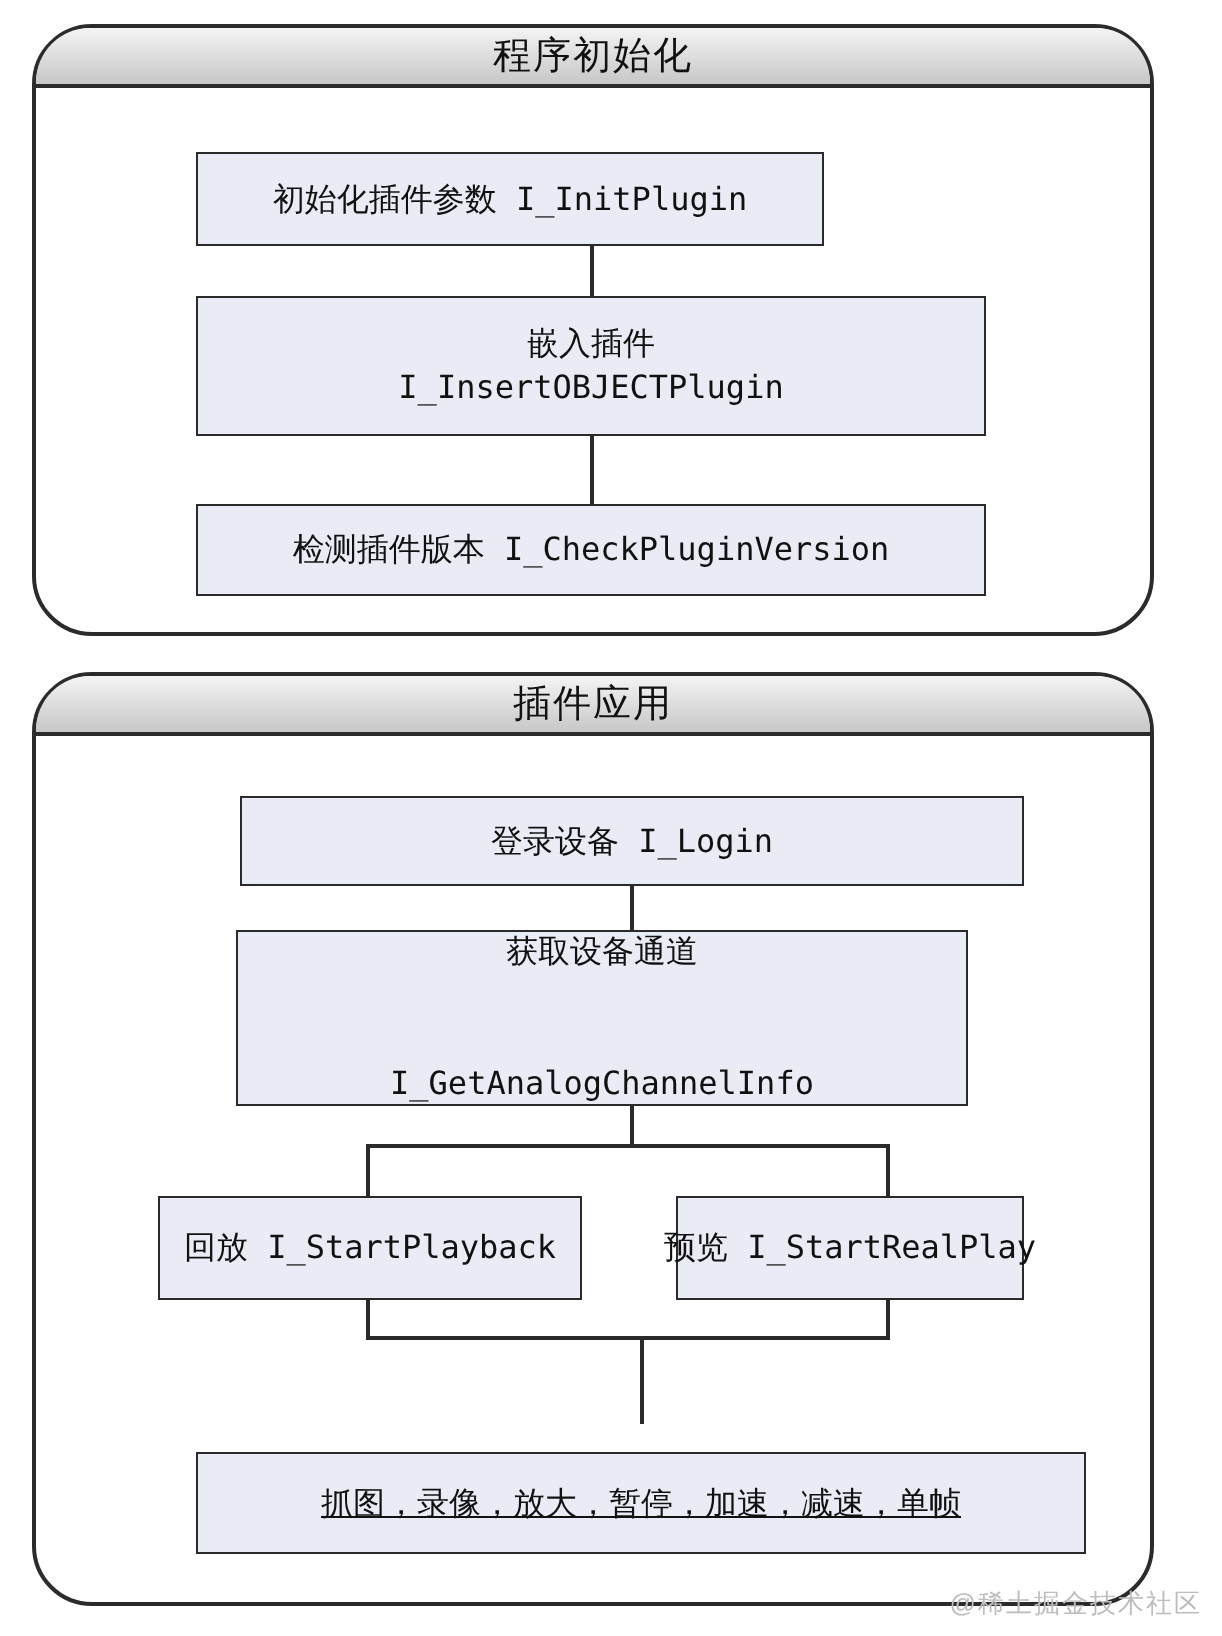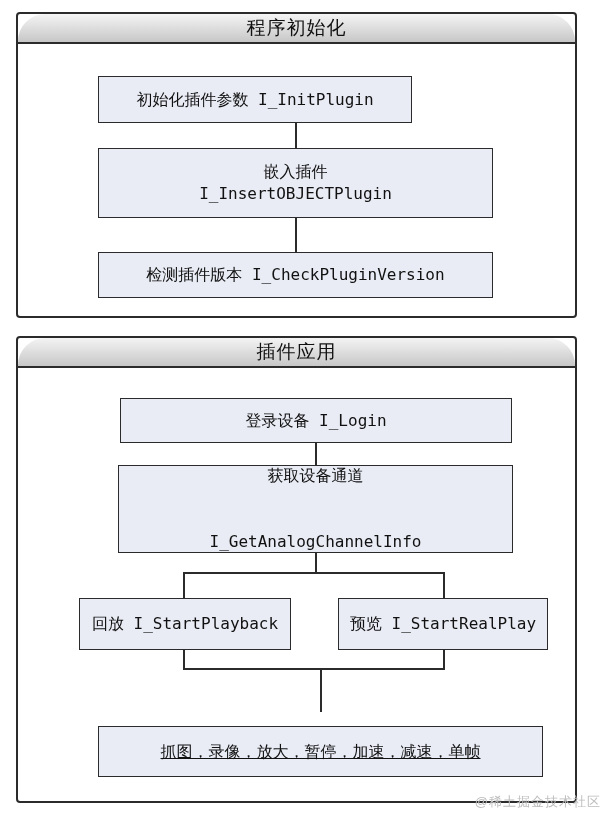--- a/index.html
+++ b/index.html
@@ -19,21 +19,21 @@
     position: relative;
     width: 611px;
     height: 818px;
     background: #ffffff;
     overflow: hidden;
   }
   .panel {
     position: absolute;
     background: #ffffff;
     border: 2px solid var(--panel-border);
-    border-radius: 4px;
+    border-radius: 30px;
     padding-left: 28px;
   }
   .panel-1 { left: 16px; top: 12px;  width: 561px; height: 306px; }
   .panel-2 { left: 16px; top: 336px; width: 561px; height: 467px; }
   .title-band {
     position: absolute;
     left: 0; top: 0; right: 0;
     height: 30px;
     border-bottom: 2px solid var(--panel-border);
     border-radius: 27px 27px 0 0;
@@ -107,35 +107,35 @@
 
   <div class="panel panel-2">
     <div class="title-band">插件应用</div>
 
     <div class="box" style="left:102px; top:60px; width:392px; height:45px;text-align:center;">
       <div>登录设备 I_Login</div>
     </div>
 
     <div class="vline" style="left:297px; top:105px; height:22px;"></div>
 
-    <div class="box" style="left:100px; top:127px; width:395px; height:88px;gap:44px;">
+    <div class="box" style="left:100px; top:127px; width:366px; height:88px;gap:44px;">
       <div>获取设备通道</div>
       <div>I_GetAnalogChannelInfo</div>
     </div>
 
     <div class="vline" style="left:297px; top:215px; height:19px;"></div>
     <div class="hline" style="left:165px; top:234px; width:262px;"></div>
     <div class="vline" style="left:165px; top:234px; height:26px;"></div>
     <div class="vline" style="left:425px; top:234px; height:26px;"></div>
 
     <div class="box" style="left:61px; top:260px; width:212px; height:52px;text-align:center;">
       <div>回放 I_StartPlayback</div>
     </div>
 
-    <div class="box" style="left:320px; top:260px; width:210px; height:52px;">
+    <div class="box" style="left:320px; top:260px; width:174px; height:52px;">
       <div>预览 I_StartRealPlay</div>
     </div>
 
     <div class="vline" style="left:165px; top:312px; height:18px;"></div>
     <div class="vline" style="left:425px; top:312px; height:18px;"></div>
     <div class="hline" style="left:165px; top:330px; width:262px;"></div>
     <div class="vline" style="left:302px; top:330px; height:44px;"></div>
 
     <div class="box" style="left:80px; top:388px; width:445px; height:51px;text-decoration:underline;">
       <div>抓图，录像，放大，暂停，加速，减速，单帧</div>

